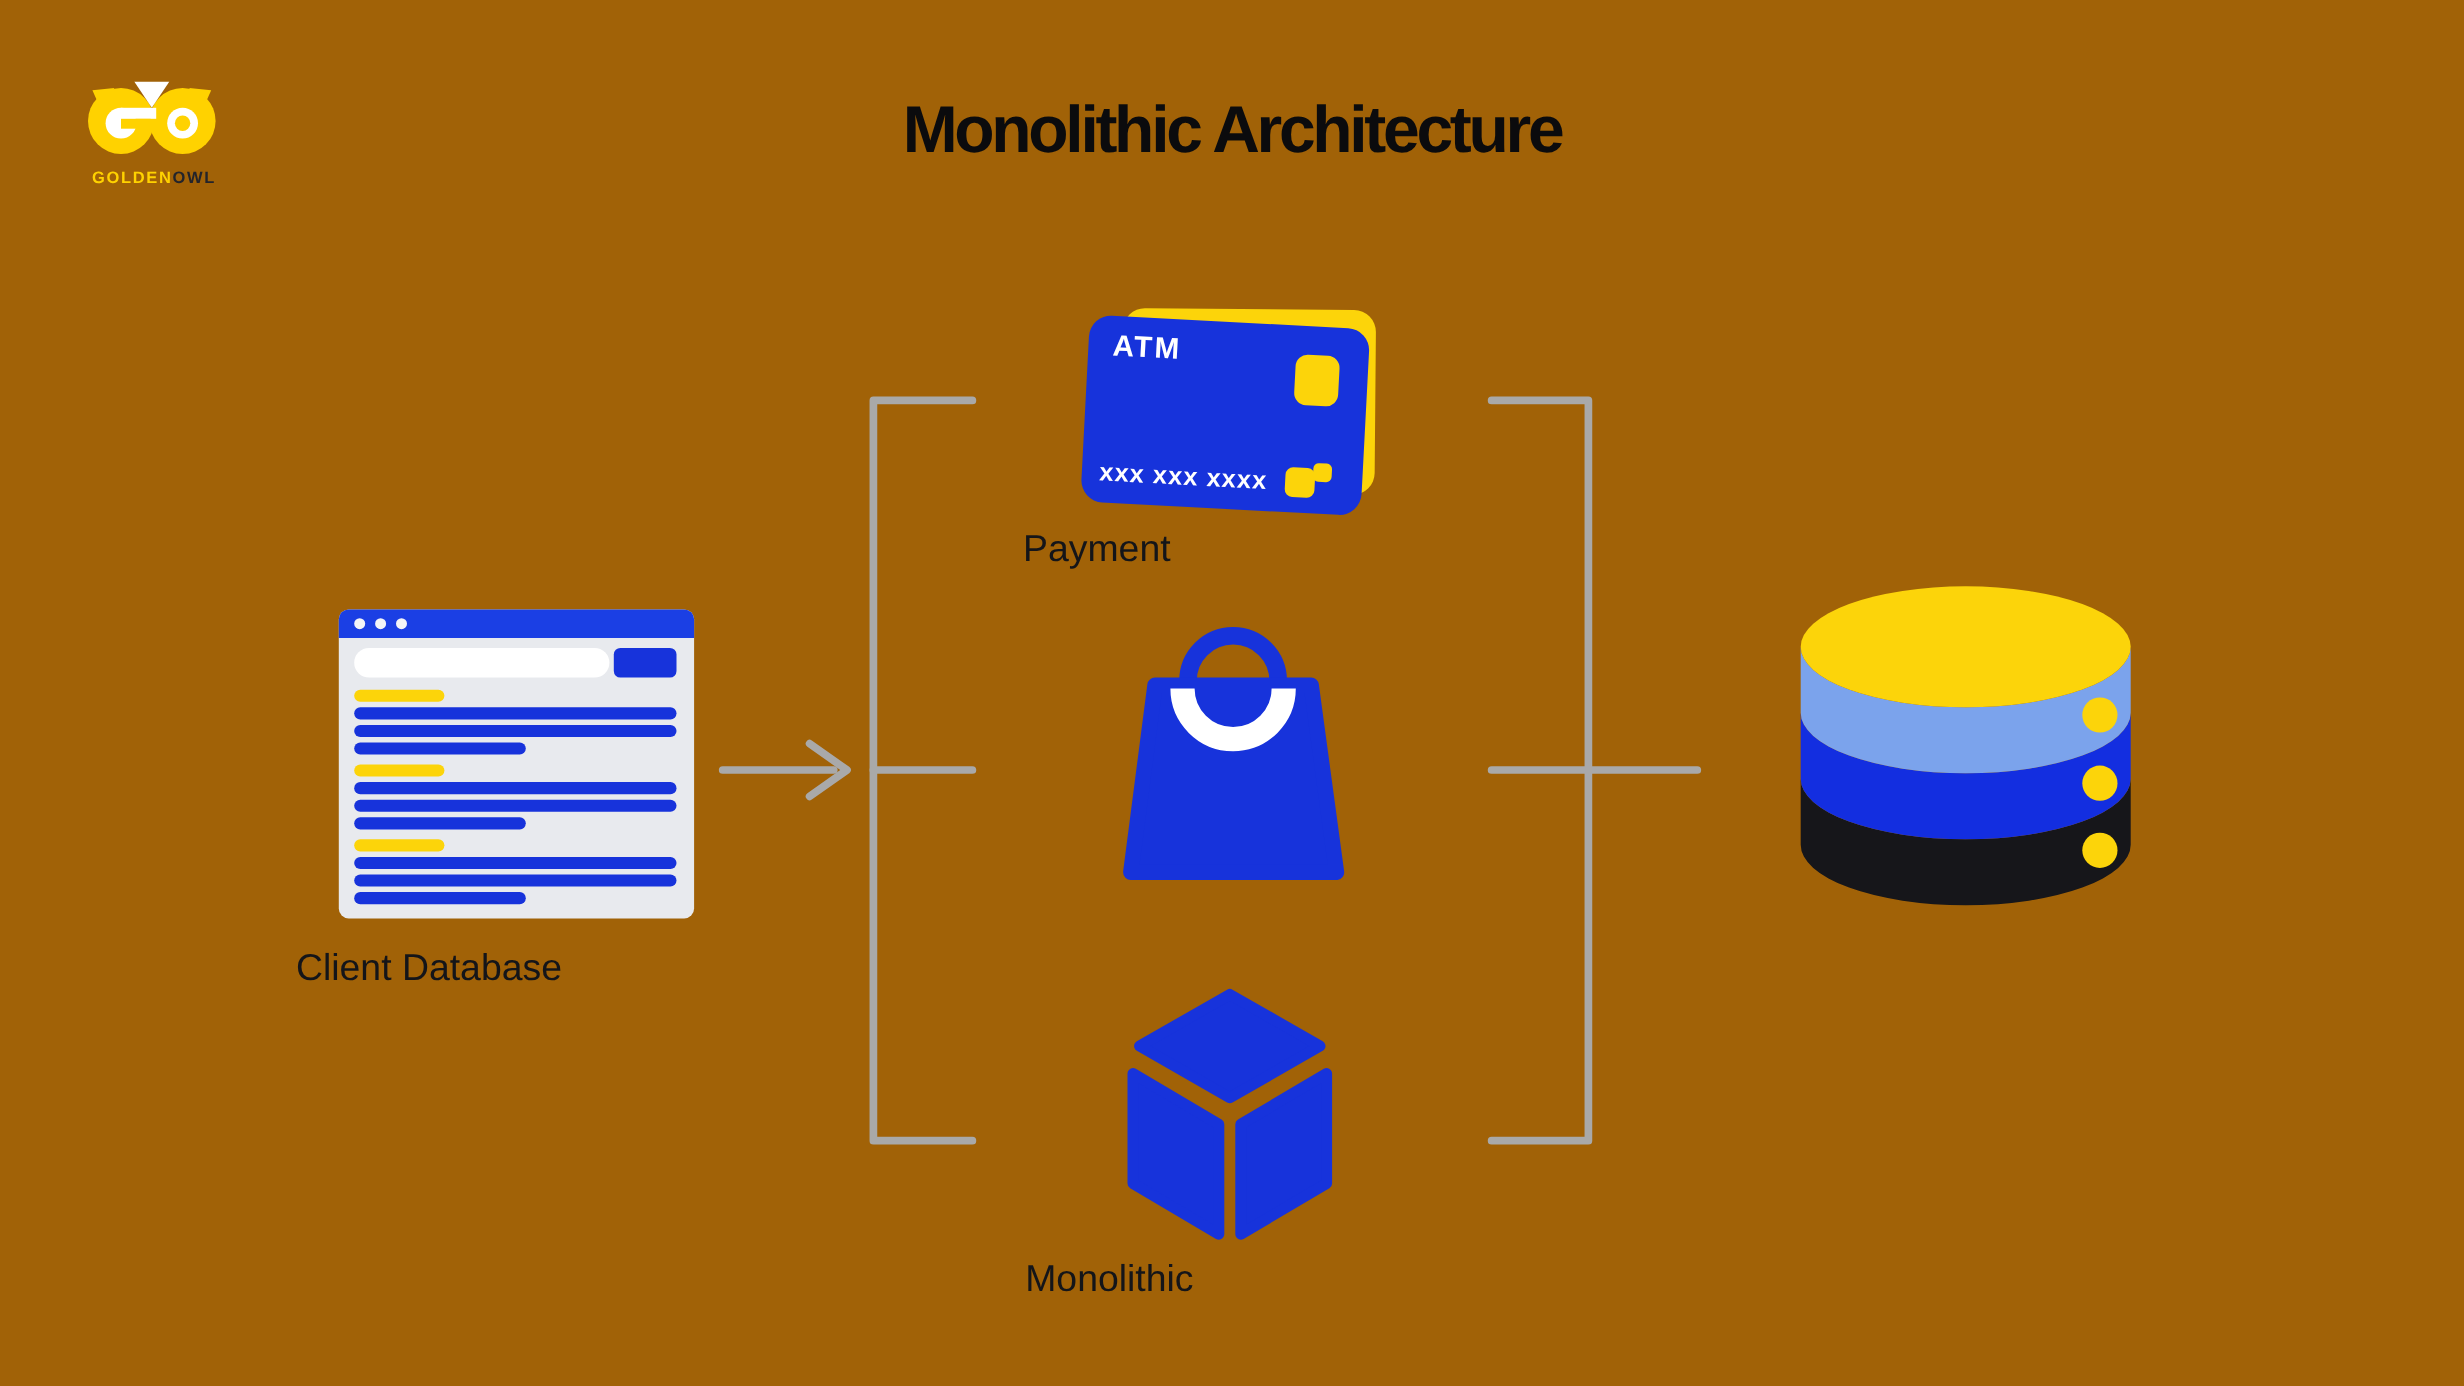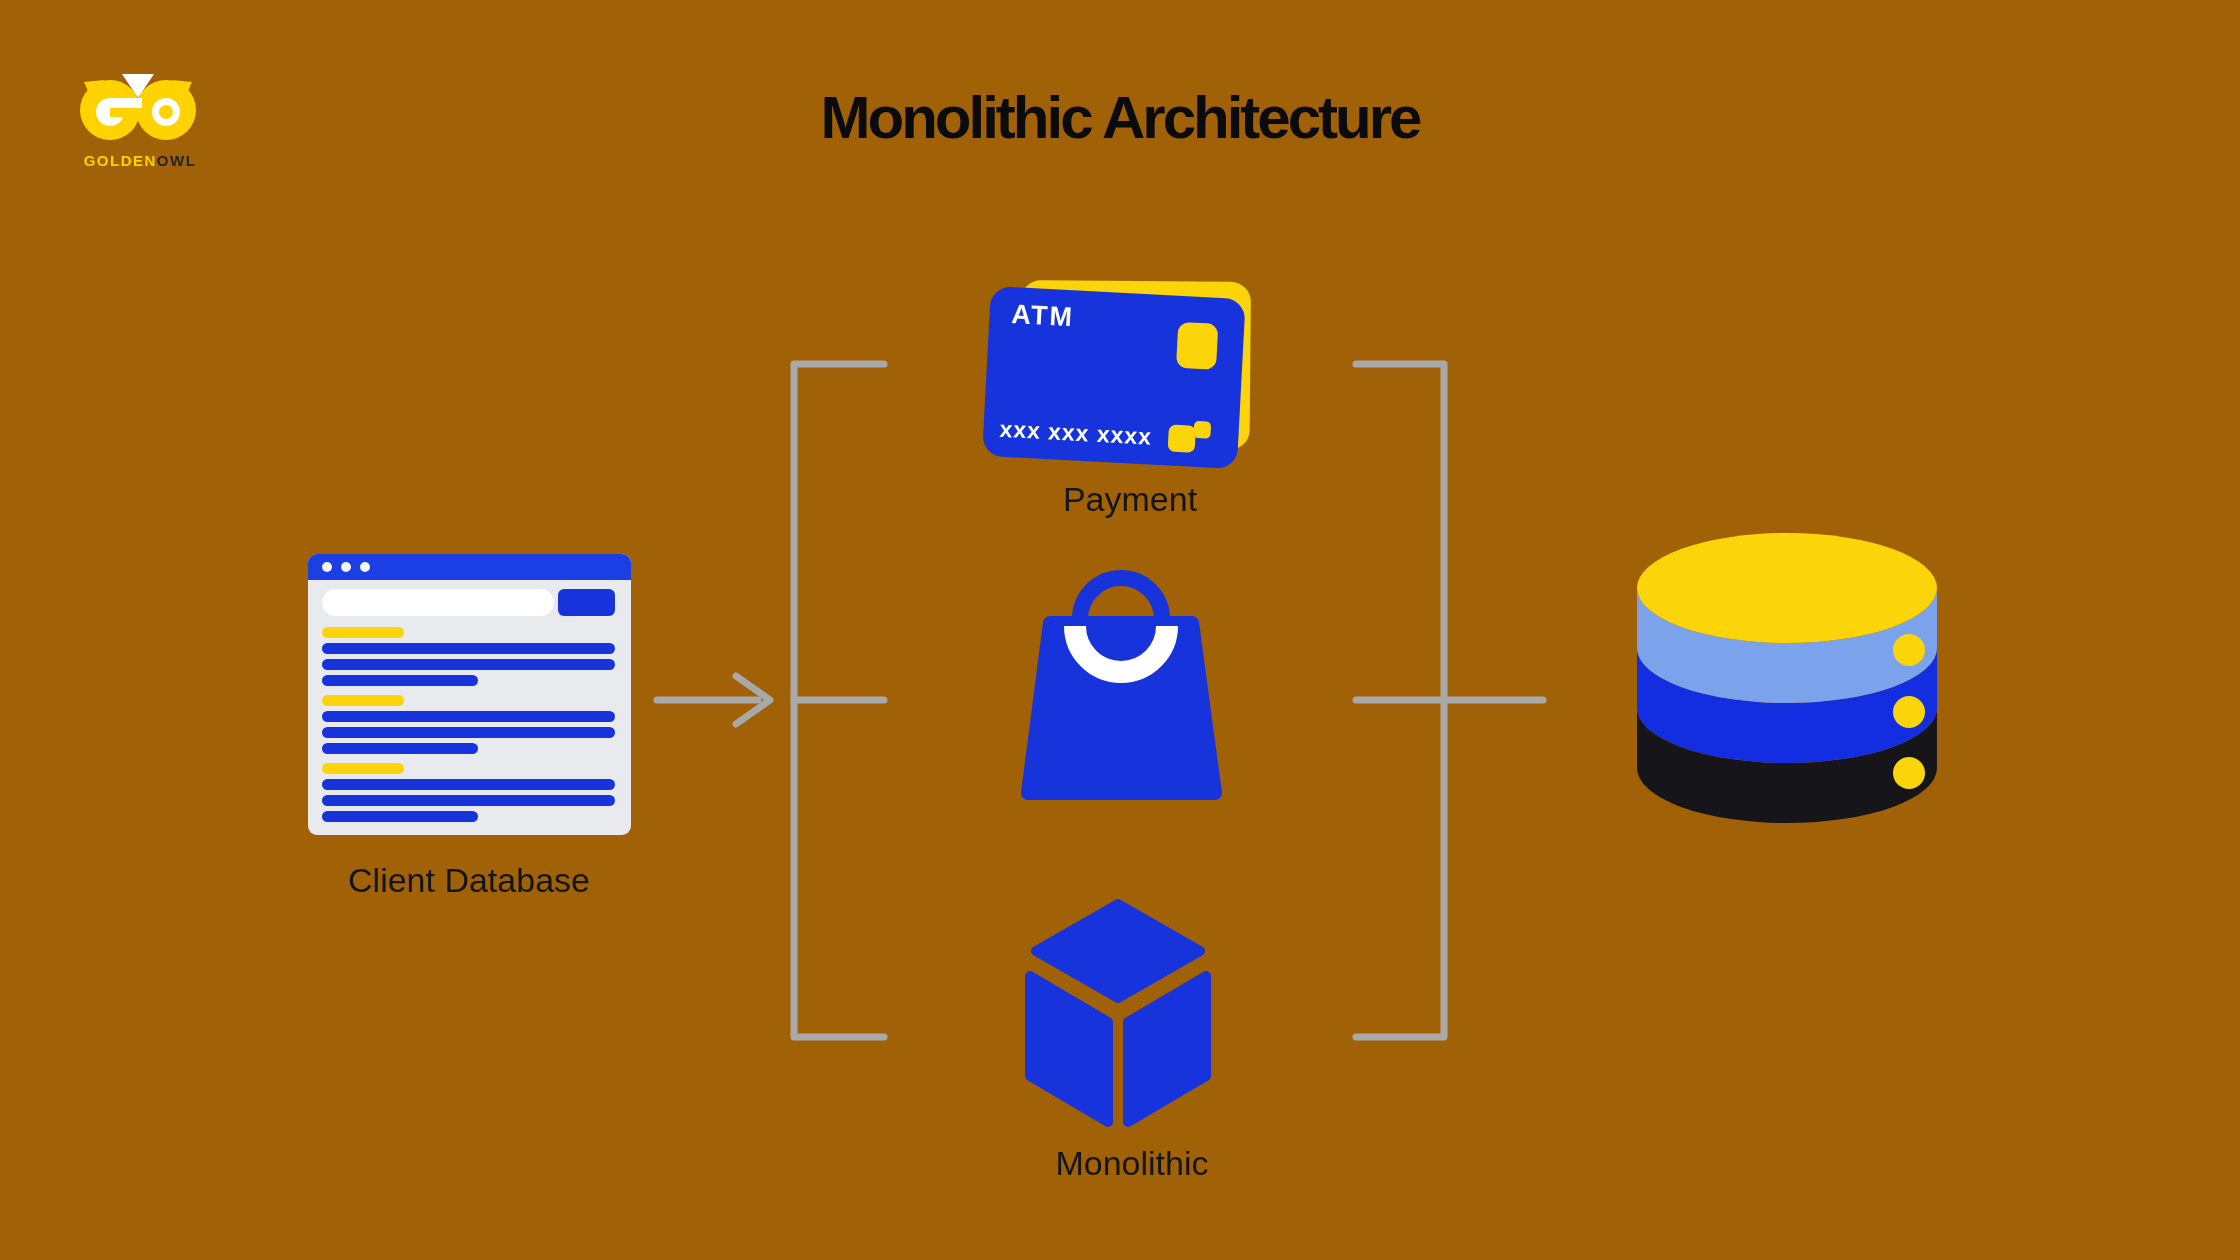--- a/index.html
+++ b/index.html
@@ -55,21 +55,21 @@
              background:var(--yellow);border-radius:11px;}
   .card-number{position:absolute;left:16px;bottom:14px;font-size:23px;font-weight:bold;letter-spacing:1px;}
   .card-squares{position:absolute;right:28px;bottom:14px;width:42px;height:32px;}
   .sq-big{position:absolute;left:0;top:5px;width:27px;height:27px;background:var(--yellow);border-radius:7px;}
   .sq-small{position:absolute;left:25px;top:0;width:17px;height:17px;background:var(--yellow);border-radius:5px;}
 
   
   .icon-abs{position:absolute;}
 
   
-  .node-label{position:absolute;width:400px;text-align:center;font-size:34px;
+  .node-label{position:absolute;width:400px;font-size:34px;
               color:var(--text);line-height:46px;}
 </style>
 </head>
 <body>
 
 <div id="canvas">
 
   <div class="logo">
     <svg width="120" height="68" viewBox="0 0 120 68">
 

